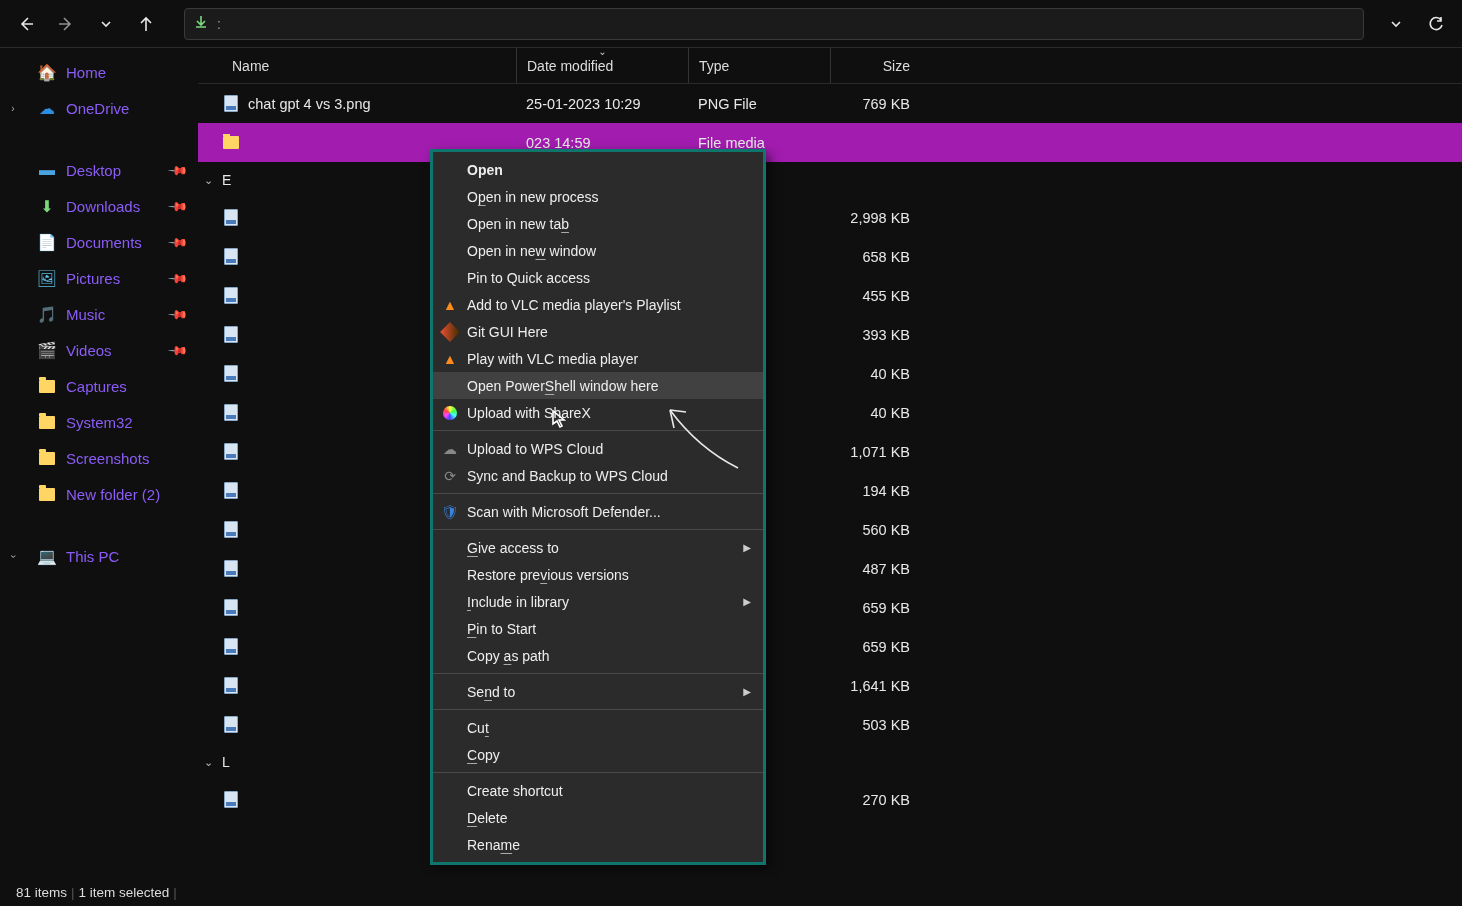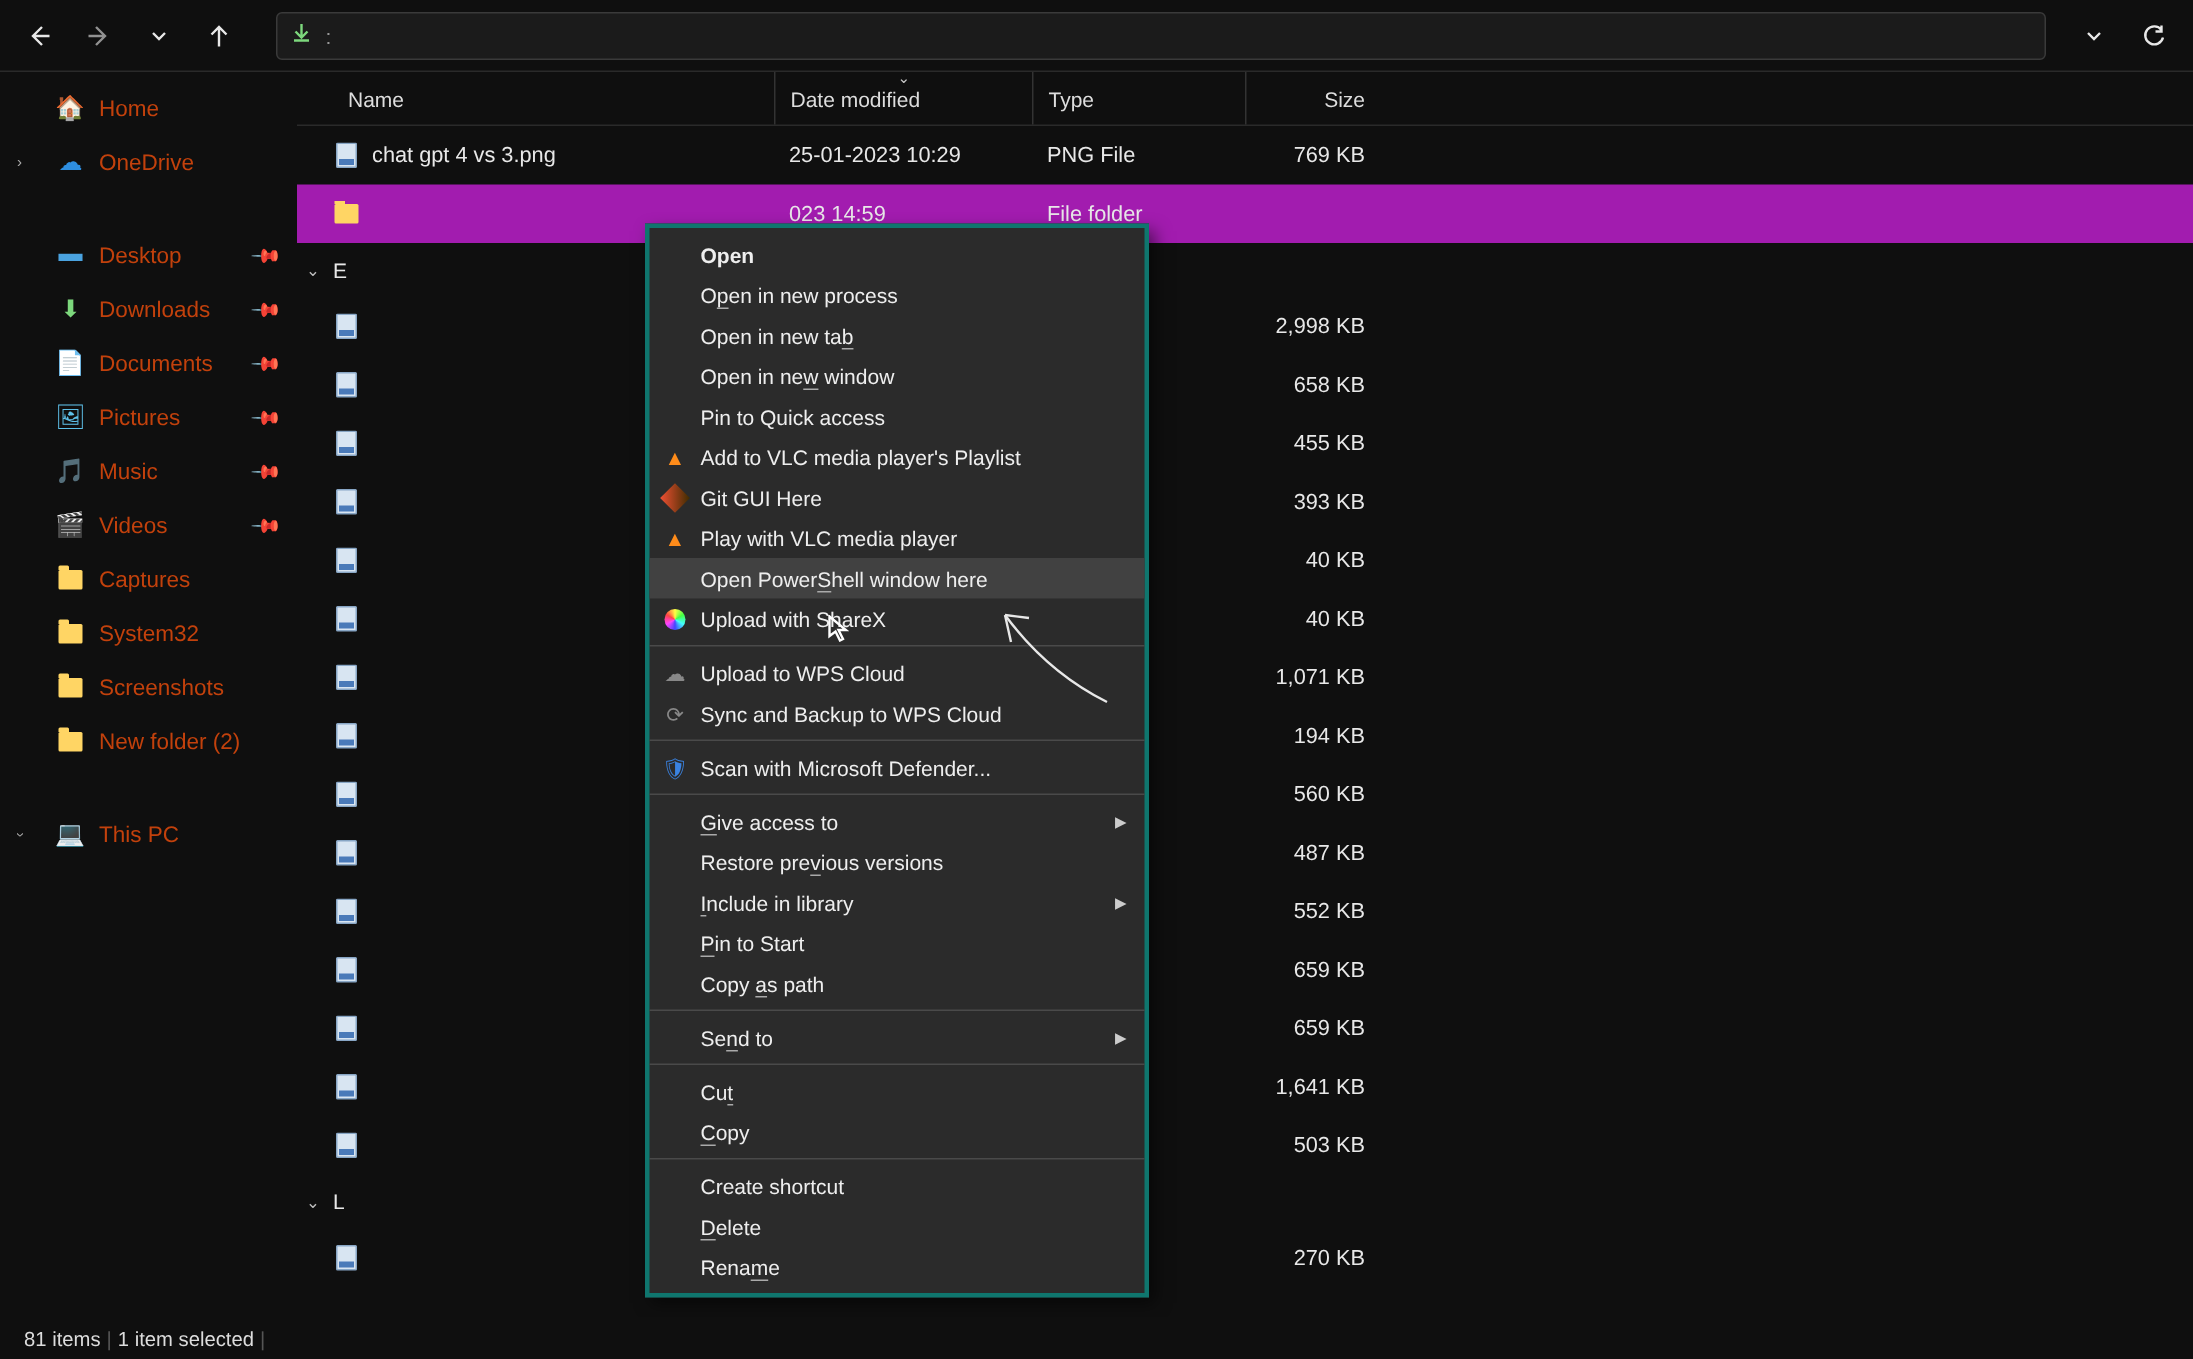--- a/index.html
+++ b/index.html
@@ -7,21 +7,21 @@
   .toolbar { height: 48px; display: flex; align-items: center; padding: 0 8px; border-bottom: 1px solid #2a2a2a; gap: 4px; }
   .tb-btn { width: 36px; height: 36px; display: flex; align-items: center; justify-content: center; border-radius: 4px; color: #e8e8e8; }
   .addr-bar { flex: 1; height: 32px; margin: 0 10px 0 16px; background: #1b1b1b; border: 1px solid #3a3a3a; border-radius: 4px; display: flex; align-items: center; padding: 0 8px; gap: 8px; color: #ccc; }
   .main { display: flex; height: calc(906px - 48px - 28px); }
   .sidebar { width: 198px; padding: 6px 0; overflow-y: auto; }
   .sb-item { display: flex; align-items: center; height: 36px; padding: 0 12px 0 18px; position: relative; }
   .sb-item.indent { padding-left: 38px; }
   .sb-item .pin { position: absolute; right: 12px; color: #aaa; transform: rotate(45deg); font-size: 13px; }
   .sb-item .chev { position: absolute; left: 6px; color: #aaa; font-size: 10px; width: 14px; text-align: center; }
   .sb-item .icon { width: 18px; height: 18px; margin-right: 10px; display: flex; align-items: center; justify-content: center; font-size: 16px; }
-  .sb-label { font-size: 15px; color: #c2410c; }
+  .sb-label { font-size: 15px; color: #8b5cf6; }
   .content { flex: 1; position: relative; overflow: hidden; }
   .col-headers { display: flex; height: 36px; border-bottom: 1px solid #2a2a2a; align-items: center; font-size: 14px; color: #ddd; padding-left: 24px; }
   .col { border-left: 1px solid #333; padding-left: 10px; height: 100%; display: flex; align-items: center; position: relative; }
   .col.first { border-left: none; }
   .col-name { width: 294px; }
   .col-date { width: 172px; }
   .col-type { width: 142px; }
   .col-size { width: 90px; justify-content: flex-end; padding-right: 10px; }
   .sort-arrow { position: absolute; top: -2px; left: 50%; transform: translateX(-50%); font-size: 10px; color: #ccc; }
   .rows { }
@@ -214,21 +214,21 @@
           <div class="cell-size">769 KB</div>
         </div>
         <div class="row selected">
           <div class="cell-name">
             <span class="icon">
               <div class="folder-ico"></div>
             </span>
             <span></span>
           </div>
           <div class="cell-date">023 14:59</div>
-          <div class="cell-type">File folder</div>
+          <div class="cell-type">File media</div>
           <div class="cell-size"></div>
         </div>
         <div class="group-row">
           <span class="group-chev">⌄</span>
           <span>E</span>
         </div>
         <div class="row">
           <div class="cell-name">
             <span class="icon">
               <div class="file-ico"></div>
@@ -330,31 +330,20 @@
         <div class="row">
           <div class="cell-name">
             <span class="icon">
               <div class="file-ico"></div>
             </span>
             <span></span>
           </div>
           <div class="cell-date">023 02:17</div>
           <div class="cell-type">PNG File</div>
           <div class="cell-size">487 KB</div>
-        </div>
-        <div class="row">
-          <div class="cell-name">
-            <span class="icon">
-              <div class="file-ico"></div>
-            </span>
-            <span></span>
-          </div>
-          <div class="cell-date">023 02:01</div>
-          <div class="cell-type">PNG File</div>
-          <div class="cell-size">552 KB</div>
         </div>
         <div class="row">
           <div class="cell-name">
             <span class="icon">
               <div class="file-ico"></div>
             </span>
             <span></span>
           </div>
           <div class="cell-date">023 01:42</div>
           <div class="cell-type">PNG File</div>

